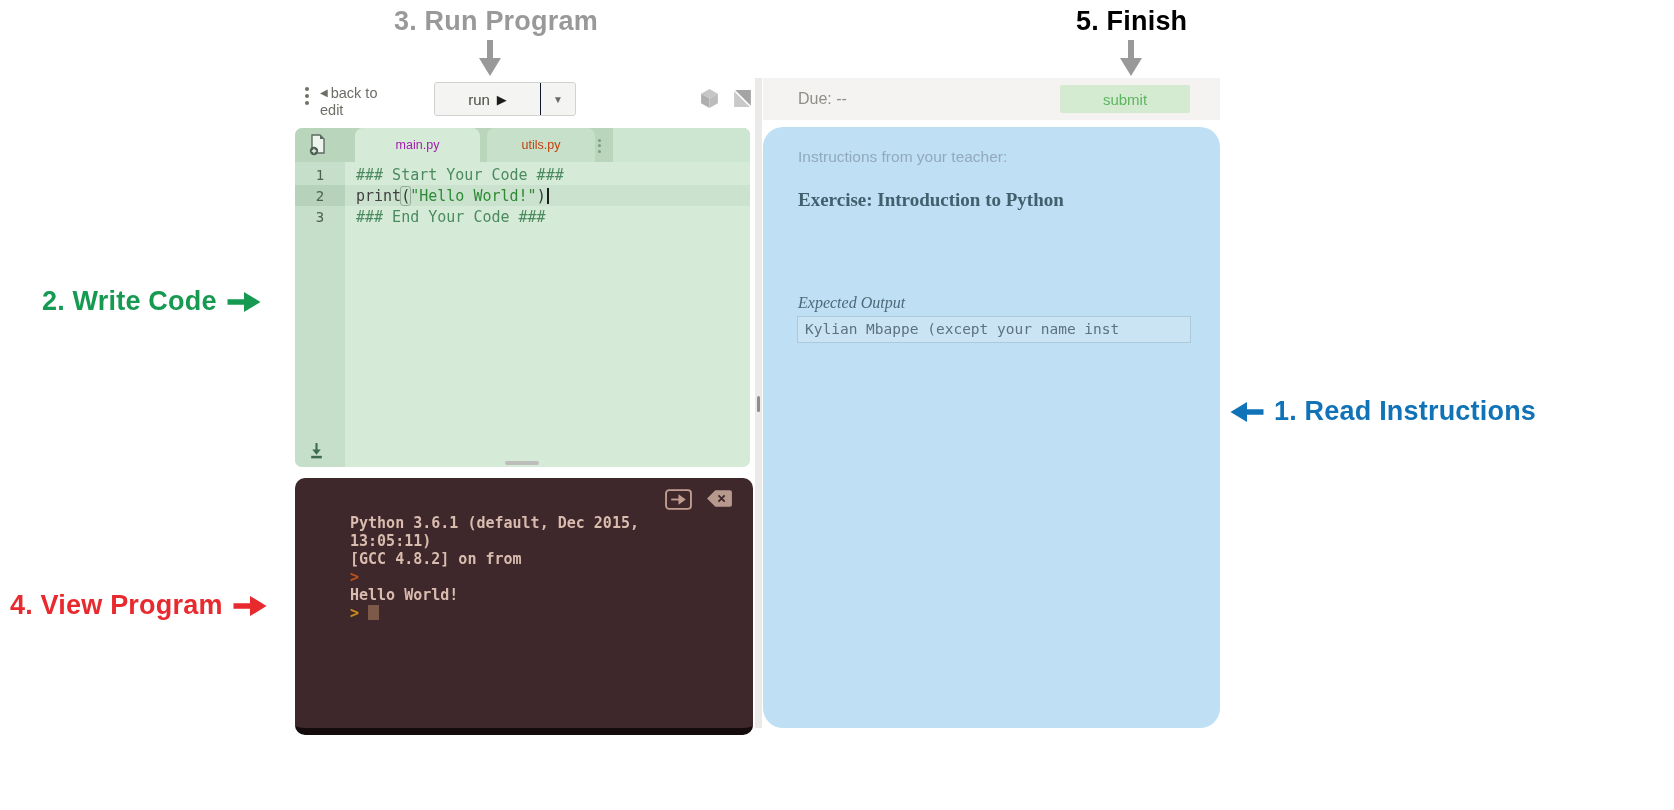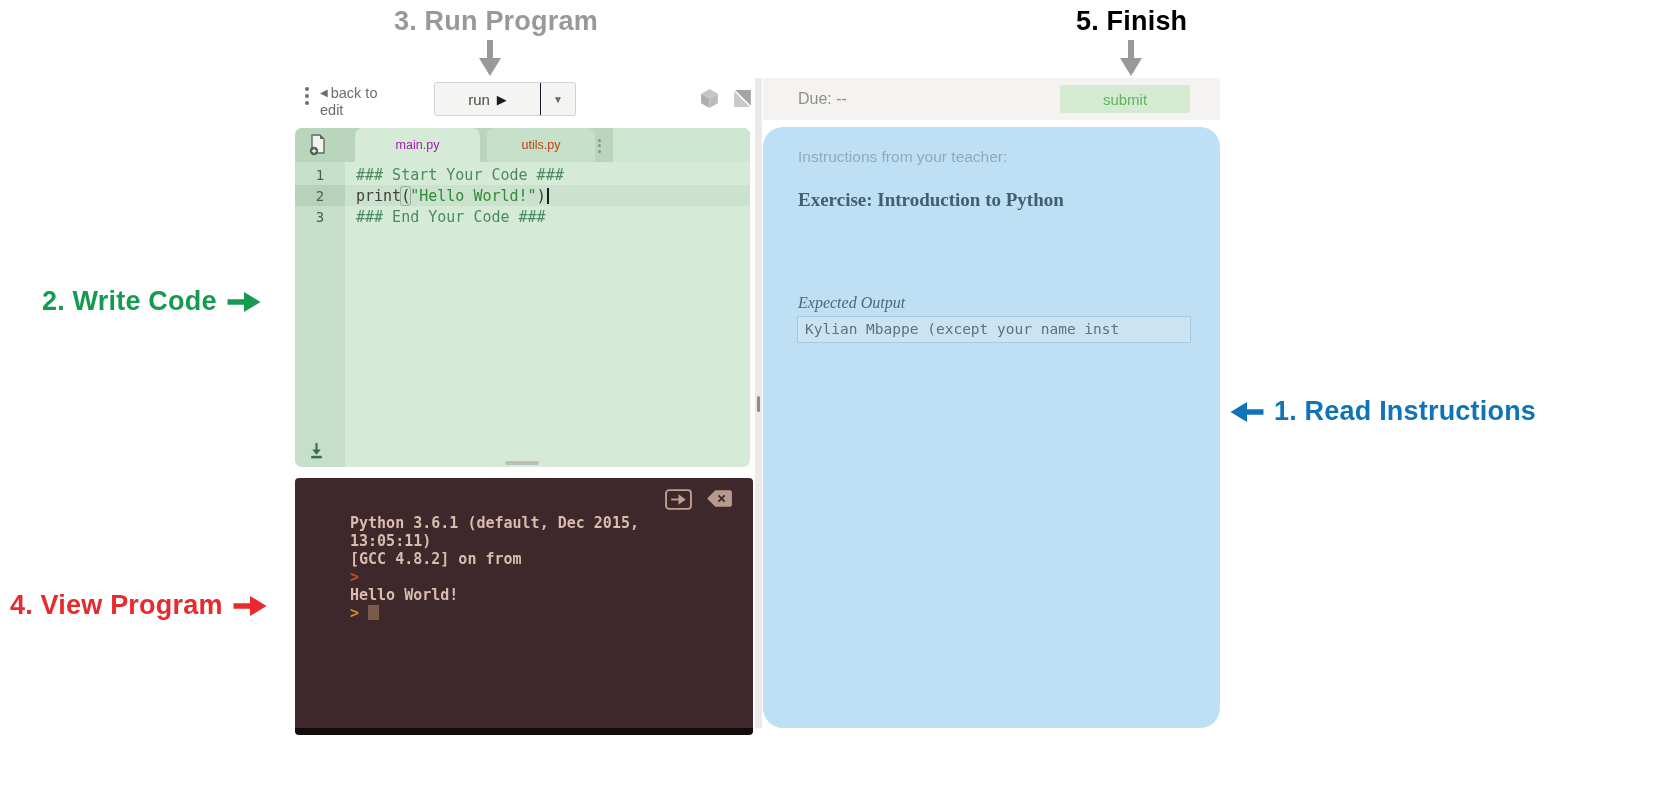--- a/index.html
+++ b/index.html
@@ -41,21 +41,21 @@
   .c-comment { color:#4a8a5e; }
   .c-kw { color:#404040; }
   .c-str { color:#2e8b34; }
   .c-plain { color:#2d3a31; }
   .paren-open { outline:1px solid #93ae99; border-radius:2px; }
   .caret-bar { display:inline-block; width:2px; height:16px; background:#1d1d1d; vertical-align:-3px; margin-left:1px; }
   .dl-icon { position:absolute; left:13px; bottom:8px; cursor:pointer; }
   .editor-grip { position:absolute; left:505px; top:461px; width:34px; height:4px; border-radius:2px; background:#bdbdbb; cursor:row-resize; }
 
   
-  .console { position:absolute; left:295px; top:478px; width:458px; height:257px; background:#3e282b; border-radius:4px; border-bottom:7px solid #140b0d; }
+  .console { position:absolute; left:295px; top:478px; width:458px; height:257px; background:#3e282b; border-radius:10px; border-bottom:7px solid #140b0d; }
   .console-icons { position:absolute; right:20px; top:11px; display:flex; gap:14px; }
   .console-icons svg { display:block; cursor:pointer; }
   .console-body { position:absolute; left:55px; top:36px; right:12px; font-family:"DejaVu Sans Mono", monospace; font-size:15px; font-weight:bold; line-height:18px; color:#d9bcae; white-space:pre-wrap; }
   .p-red { color:#c0511d; }
   .p-yel { color:#cd8c1d; }
   .block-cursor { display:inline-block; width:11px; height:15px; background:#7b5a49; vertical-align:-2px; margin-left:9px; }
 
   
   .vsplit { position:absolute; left:755px; top:78px; width:7px; height:650px; background:#eceae8; cursor:col-resize; }
   .vsplit .grip { position:absolute; left:2px; top:318px; width:3px; height:16px; background:#8d8d8d; border-radius:2px; }

